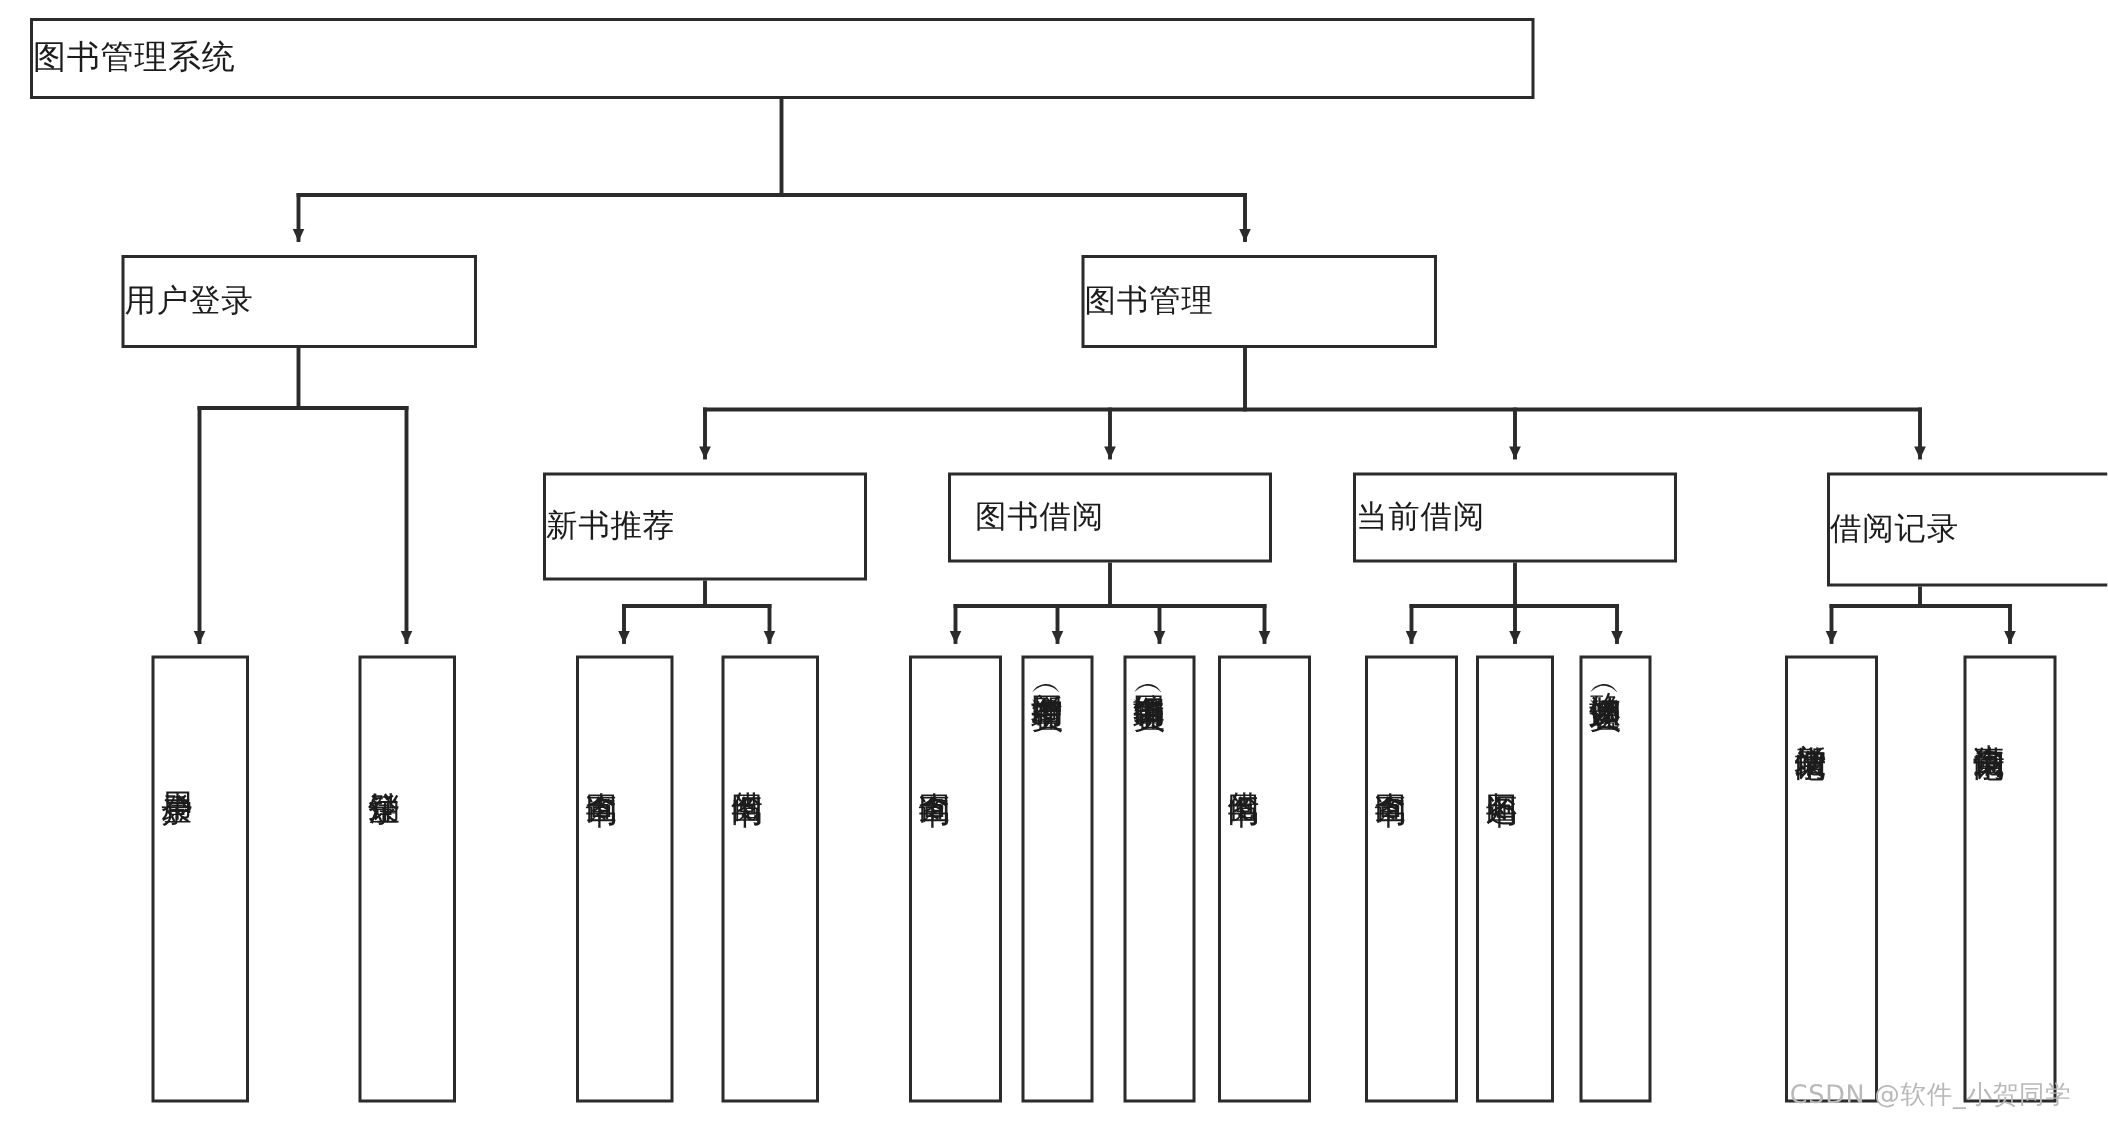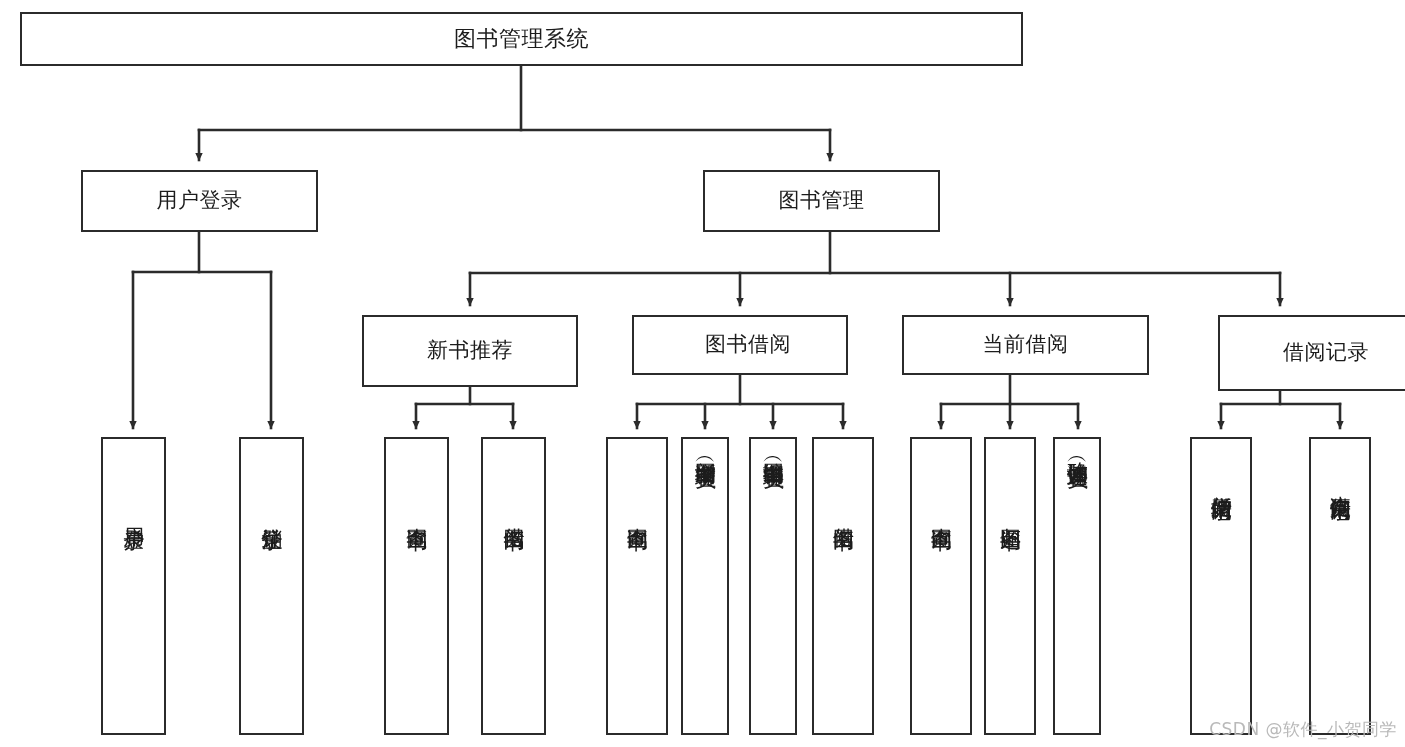--- a/index.html
+++ b/index.html
@@ -26,21 +26,21 @@
     height: 747px;
     pointer-events: none;
   }
   .node {
     position: absolute;
     box-sizing: border-box;
     background: #ffffff;
     border: 2.5px solid #2b2b2b;
     display: flex;
     align-items: center;
-    justify-content: center;
+    justify-content: flex-start;
     z-index: 2;
   }
   .node .label {
     display: block;
     color: #1c1c1c;
     letter-spacing: 0.5px;
     white-space: nowrap;
   }
   
   .node.h .label {
@@ -58,21 +58,21 @@
     text-orientation: upright;
     -webkit-writing-mode: vertical-rl;
     font-size: 21px;
     line-height: 1.38;
     letter-spacing: 1px;
     text-align: left;
     max-height: 100%;
   }
   .watermark {
     position: absolute;
-    right: 8px;
+    right: 24px;
     bottom: 6px;
     font-size: 17px;
     color: #b9b9b9;
     letter-spacing: 0.5px;
     white-space: nowrap;
     z-index: 3;
   }
 </style>
 </head>
 <body>
@@ -130,33 +130,33 @@
   </svg>
 
   <div class="node h" id="node-root" style="left:20px; top:12px; width:1003px; height:54px;">
     <span class="label">图书管理系统</span>
   </div>
 
   <div class="node h" style="left:81px; top:170px; width:237px; height:62px;">
     <span class="label">用户登录</span>
   </div>
 
-  <div class="node h" style="left:703px; top:170px; width:237px; height:62px;">
+  <div class="node h" style="left:721px; top:170px; width:237px; height:62px;">
     <span class="label">图书管理</span>
   </div>
 
   <div class="node h" style="left:362px; top:315px; width:216px; height:72px;">
     <span class="label">新书推荐</span>
   </div>
 
   <div class="node h" style="left:632px; top:315px; width:216px; height:60px;padding-left:16px;">
     <span class="label">图书借阅</span>
   </div>
 
-  <div class="node h" style="left:902px; top:315px; width:247px; height:60px;">
+  <div class="node h" style="left:902px; top:315px; width:216px; height:60px;">
     <span class="label">当前借阅</span>
   </div>
 
   <div class="node h" style="left:1172px; top:315px; width:216px; height:76px;margin-left:46px;">
     <span class="label">借阅记录</span>
   </div>
 
   <div class="node v" style="left:101px; top:437px; width:65px; height:298px; padding-top:72px;">
     <span class="label">用户登录</span>
   </div>

